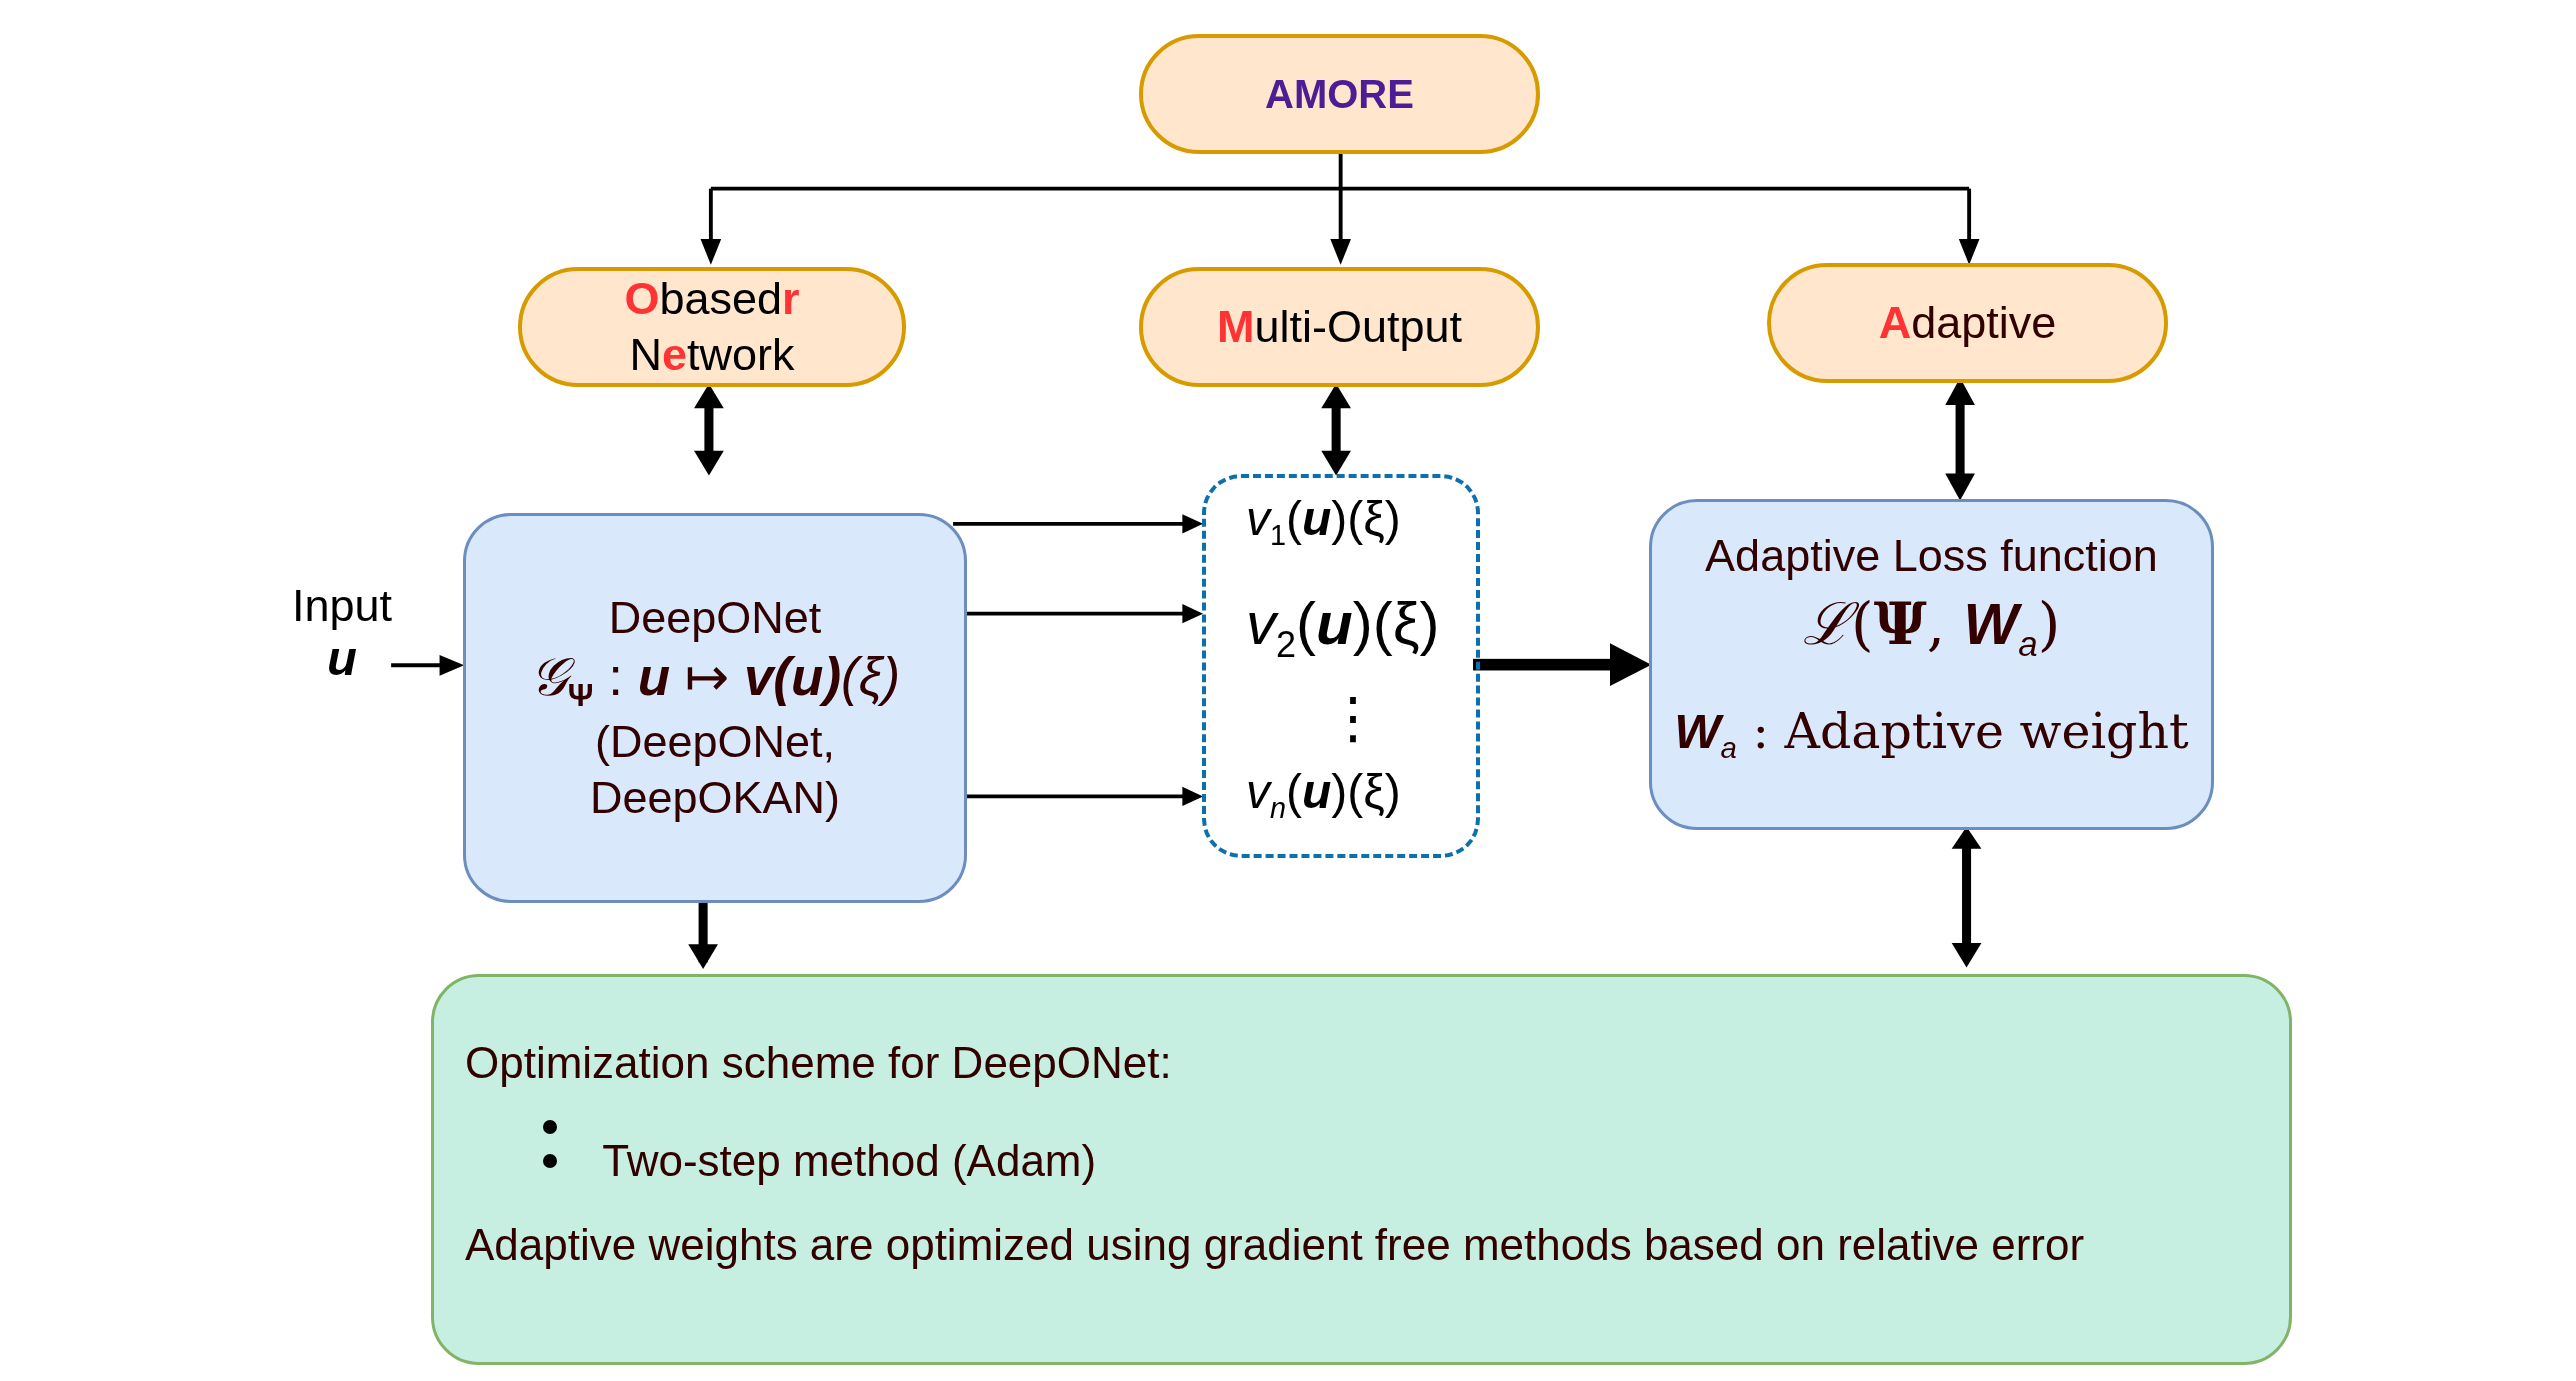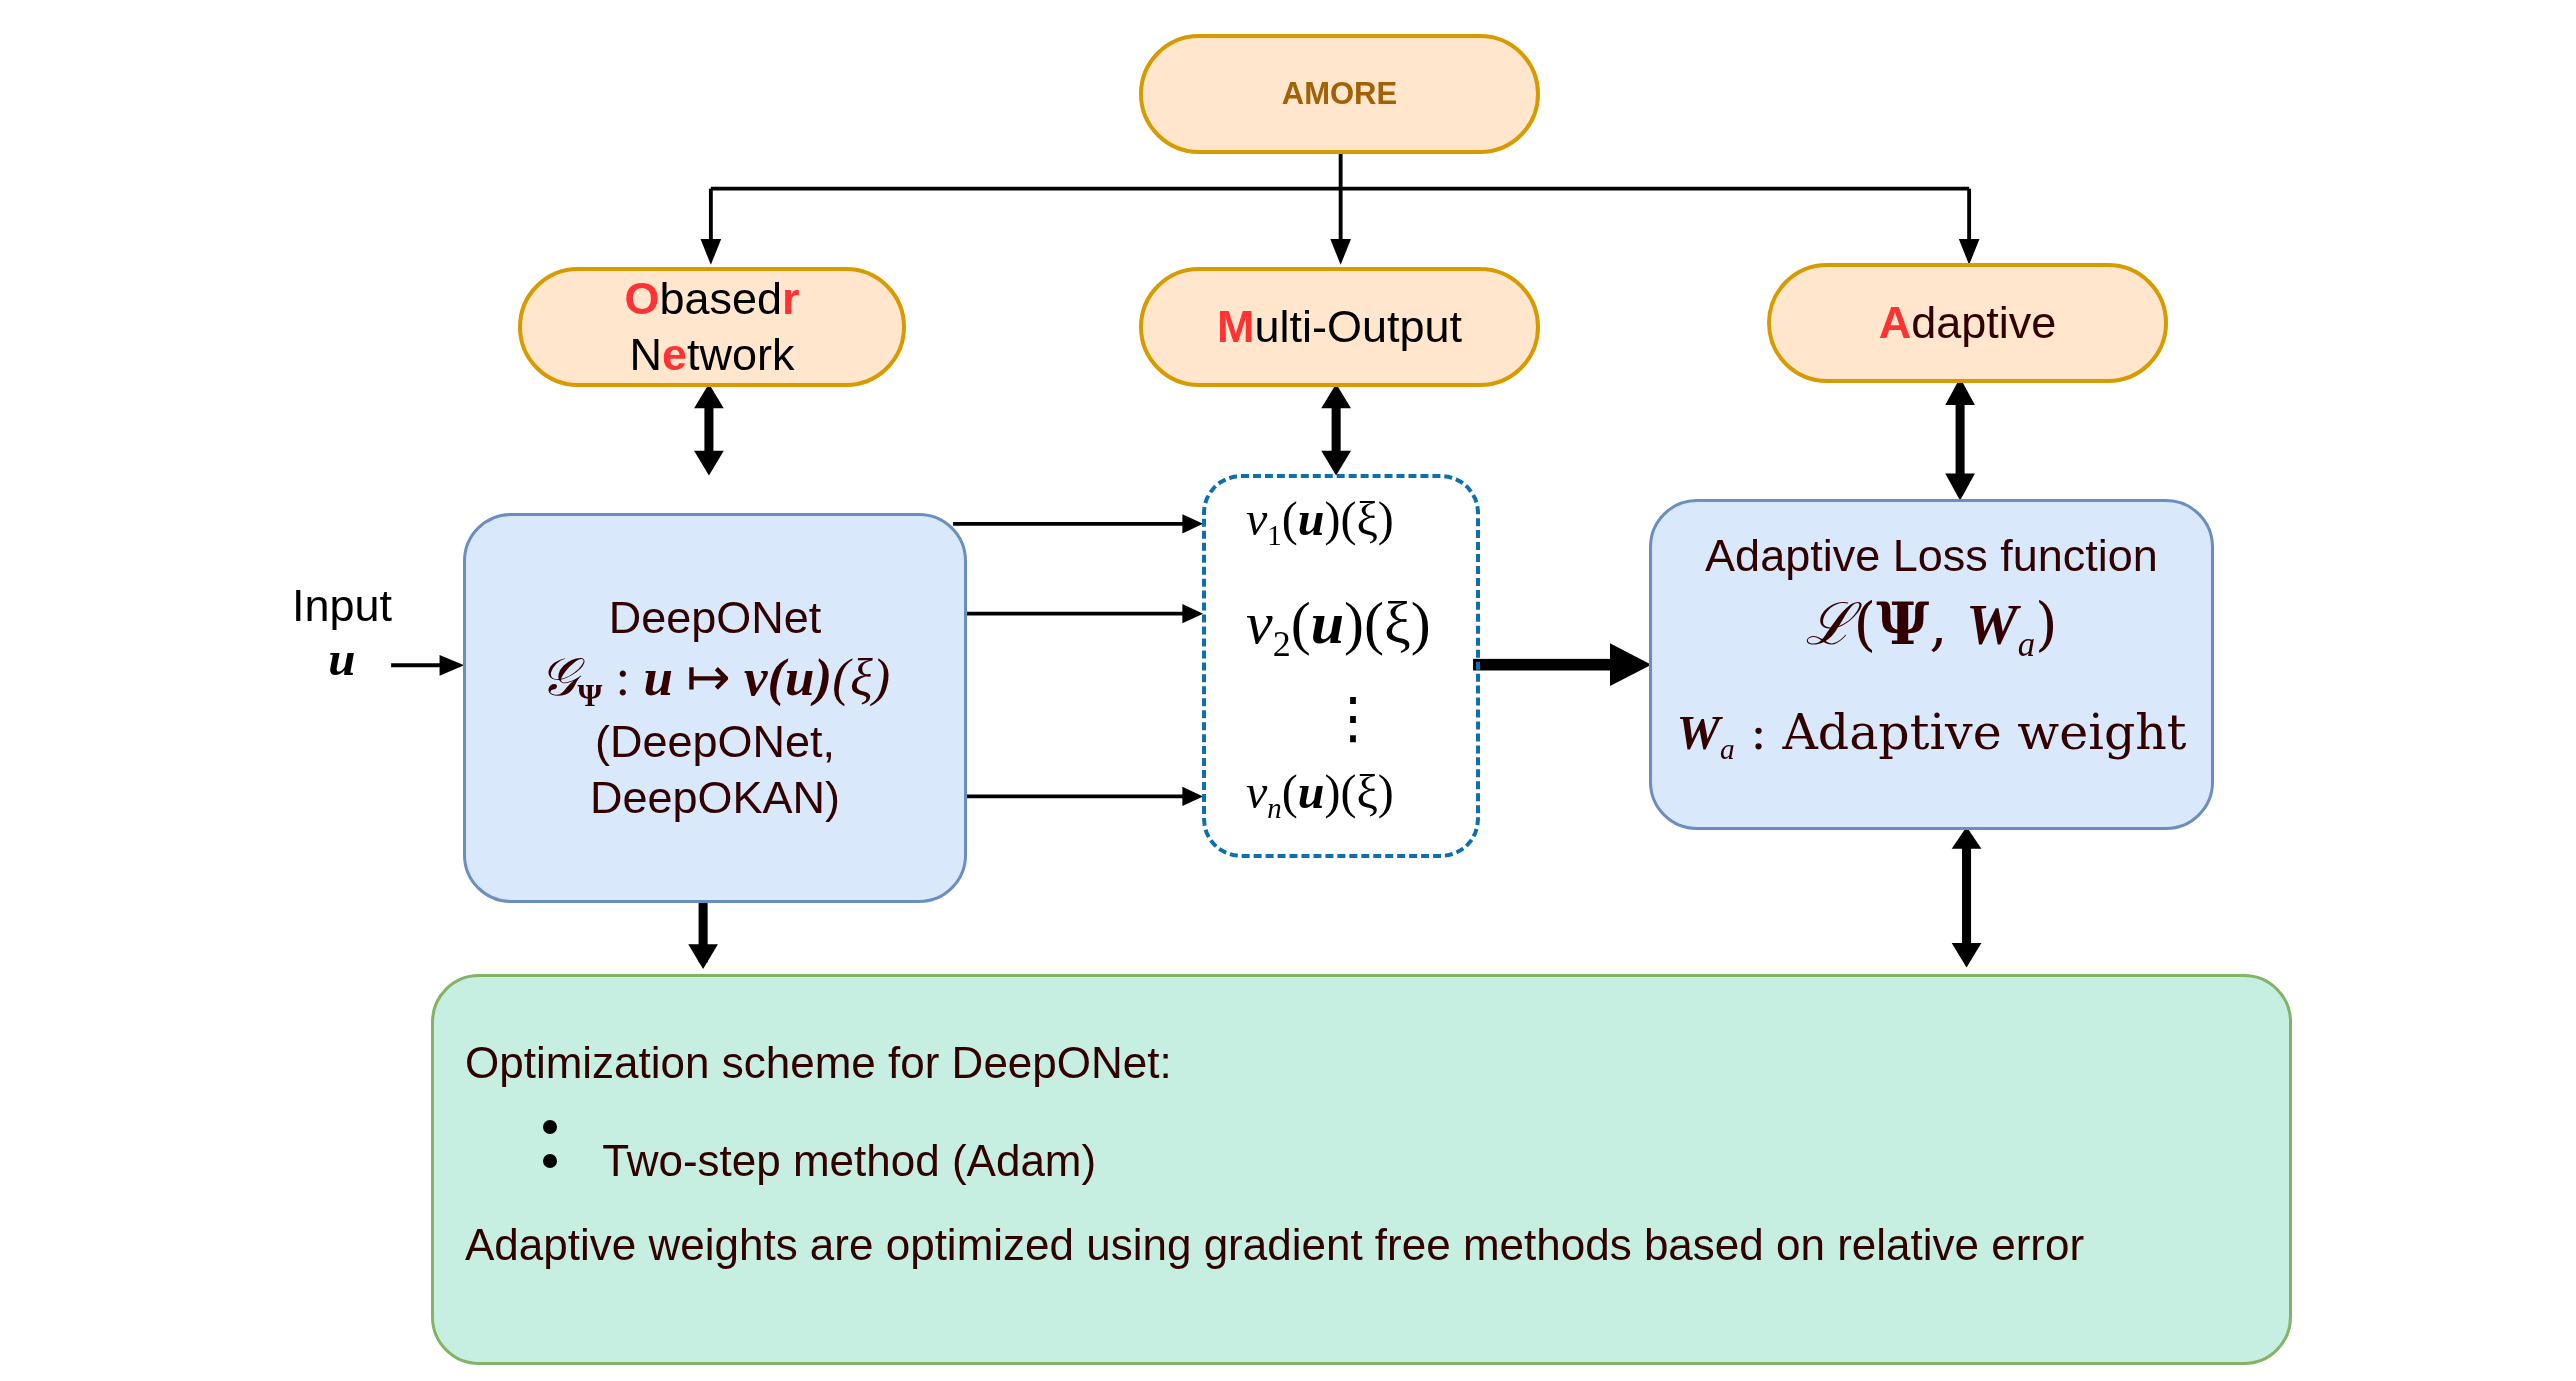--- a/index.html
+++ b/index.html
@@ -8,23 +8,23 @@
   svg.wires { position: absolute; left: 0; top: 0; width: 2576px; height: 1381px; }
   .node { position: absolute; box-sizing: border-box; display: flex; flex-direction: column;
           align-items: center; justify-content: center; text-align: center; }
   .pill { background: #ffe6cc; border: 4.5px solid #d79b00; border-radius: 61px; }
   .blue { background: #dae8fc; border: 3.9px solid #6c8ebf; border-radius: 48px; color: #330000; }
   .green { background: #c6efe1; border: 3.9px solid #82b366; border-radius: 48px; color: #330000;
            align-items: flex-start; justify-content: flex-start; text-align: left; }
   .dashed { position: absolute; border: 4.5px dashed #0e6fae; border-radius: 39px; box-sizing: border-box; }
   .label-sans { font-family: "Liberation Sans", sans-serif; font-size: 45px; color: #000; line-height: 1.25; }
   .hl { color: #ff3333; font-weight: bold; }
-  .title-amore { font-family: "Liberation Sans", sans-serif; font-size: 31px; font-weight: bold; color: #a16207; }
+  .title-amore { font-family: "Liberation Sans", sans-serif; font-size: 40px; font-weight: bold; color: #4c1d95; }
   .dark { color: #330000; }
-  .math { font-family: Liberation Serif, serif; font-style: italic; }
+  .math { font-family: Liberation Sans, sans-serif; font-style: italic; }
   .bold { font-weight: bold; }
   .upright { font-style: normal; }
   sub { font-size: 0.6em; vertical-align: -0.35em; }
   .abs { position: absolute; }
   .opt-heading, .opt-footer { font-size: 44px; }
   .opt-list { margin: 0; padding-left: 0; list-style: none; }
   .opt-list li { font-size: 44px; display: flex; align-items: center; line-height: 54px; }
   .bullet { width: 14.2px; height: 14.2px; border-radius: 50%; background: #000; margin-right: 45px; margin-left: 78px; flex: none; }
 </style>
 </head>

